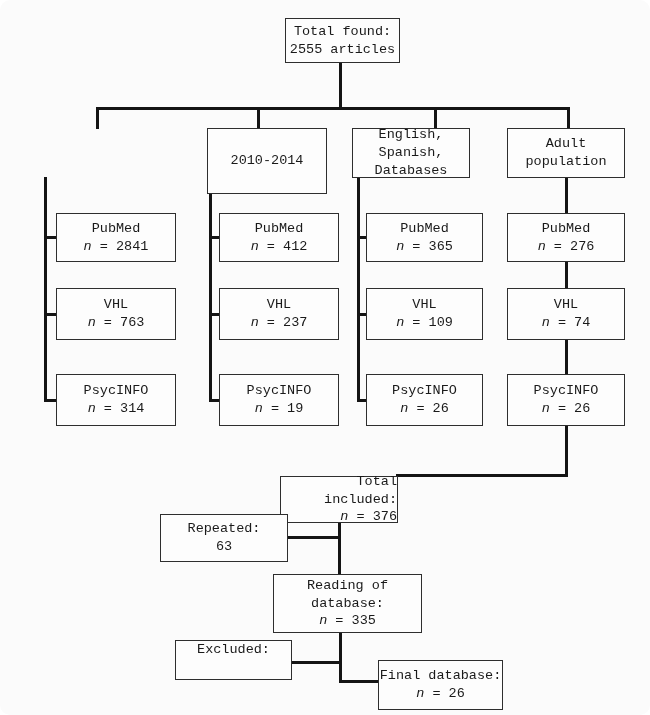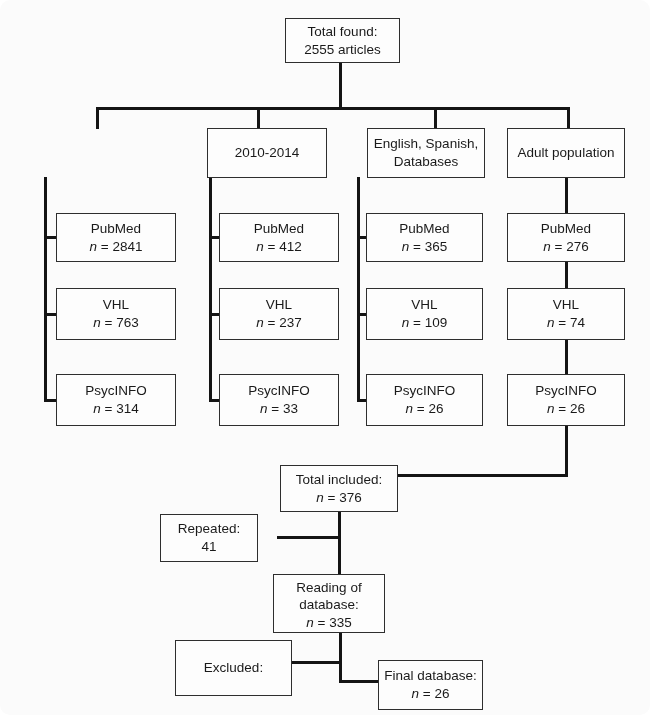--- a/index.html
+++ b/index.html
@@ -2,21 +2,21 @@
 <html><head>
 <meta charset="utf-8">
 <style>
   * { margin: 0; padding: 0; box-sizing: border-box; }
   html, body { background: #ffffff; }
   .canvas {
     position: relative;
     width: 650px;
     height: 715px;
     background: #fbfbfb;
-    font-family: Liberation Sans, sans-serif;
+    font-family: Liberation Mono, monospace;
     color: #1a1a1a;
     overflow: hidden;
     border-radius: 10px;
   }
   .box {
     position: absolute;
     background: #fdfdfd;
     border: 1.5px solid #2e2e2e;
     display: flex;
     flex-direction: column;
@@ -69,24 +69,24 @@
   <div class="line" style="left:277px; top:536px; width:64px; height:3px;"></div>
   <div class="line" style="left:339px; top:632px; width:3px;  height:51px;"></div>
   <div class="line" style="left:291px; top:661px; width:51px; height:3px;"></div>
   <div class="line" style="left:339px; top:680px; width:42px; height:3px;"></div>
 
   <div class="box" style="left:285px; top:18px; width:115px; height:45px;">
     <div class="bl">Total found:</div>
     <div class="bl">2555 articles</div>
   </div>
 
-  <div class="box" style="left:207px; top:128px; width:120px; height:50px;">
+  <div class="box" style="left:207px; top:128px; width:120px; height:66px;">
     <div class="bl">2010-2014</div>
   </div>
-  <div class="box" style="left:367px; top:128px; width:118px; height:50px;">
+  <div class="box" style="left:352px; top:128px; width:118px; height:50px;">
     <div class="bl">English, Spanish,</div>
     <div class="bl">Databases</div>
   </div>
   <div class="box" style="left:507px; top:128px; width:118px; height:50px;">
     <div class="bl">Adult population</div>
   </div>
 
   <div class="box" style="left:56px; top:213px; width:120px; height:49px;">
     <div class="bl">PubMed</div>
     <div class="bl count">n = 2841</div>
@@ -120,49 +120,49 @@
     <div class="bl">VHL</div>
     <div class="bl count">n = 74</div>
   </div>
 
   <div class="box" style="left:56px; top:374px; width:120px; height:52px;">
     <div class="bl">PsycINFO</div>
     <div class="bl count">n = 314</div>
   </div>
   <div class="box" style="left:219px; top:374px; width:120px; height:52px;">
     <div class="bl">PsycINFO</div>
-    <div class="bl count">n = 33</div>
+    <div class="bl count">n = 19</div>
   </div>
   <div class="box" style="left:366px; top:374px; width:117px; height:52px;">
     <div class="bl">PsycINFO</div>
     <div class="bl count">n = 26</div>
   </div>
   <div class="box" style="left:507px; top:374px; width:118px; height:52px;">
     <div class="bl">PsycINFO</div>
     <div class="bl count">n = 26</div>
   </div>
 
-  <div class="box" style="left:280px; top:465px; width:118px; height:47px;">
+  <div class="box" style="left:280px; top:476px; width:118px; height:47px;text-align:right;">
     <div class="bl">Total included:</div>
     <div class="bl count">n = 376</div>
   </div>
 
-  <div class="box" style="left:160px; top:514px; width:98px; height:48px;">
+  <div class="box" style="left:160px; top:514px; width:128px; height:48px;">
     <div class="bl">Repeated:</div>
-    <div class="bl">41</div>
+    <div class="bl">63</div>
   </div>
 
-  <div class="box" style="left:273px; top:574px; width:112px; height:59px;justify-content:flex-end;">
+  <div class="box" style="left:273px; top:574px; width:149px; height:59px;">
     <div class="bl">Reading of</div>
     <div class="bl">database:</div>
     <div class="bl count">n = 335</div>
   </div>
 
-  <div class="box" style="left:175px; top:640px; width:117px; height:56px;">
+  <div class="box" style="left:175px; top:640px; width:117px; height:40px;justify-content:space-between;">
     <div class="bl">Excluded:</div>
   </div>
 
-  <div class="box" style="left:378px; top:660px; width:105px; height:50px;">
+  <div class="box" style="left:378px; top:660px; width:125px; height:50px;">
     <div class="bl">Final database:</div>
     <div class="bl count">n = 26</div>
   </div>
 
 </div>
 
 </body></html>

